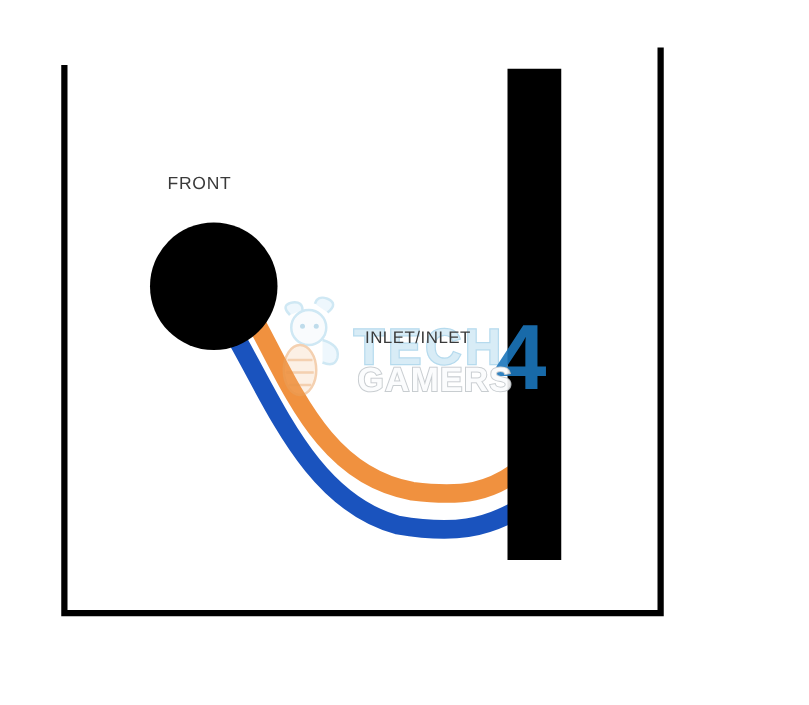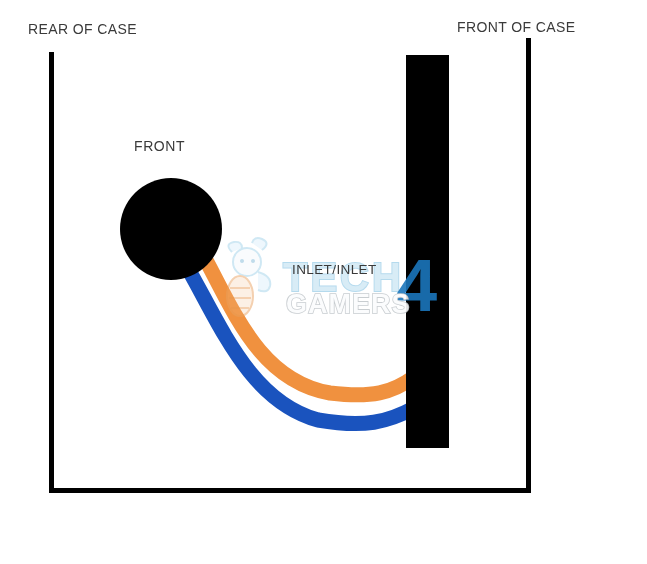--- a/index.html
+++ b/index.html
@@ -71,17 +71,15 @@
         <path class="mascot-blue-ln" d="M 258 272 q 14 4 12 14 q -2 8 -12 4" fill="none"></path>
         <ellipse class="mascot-orange-ln" cx="240" cy="296" rx="13" ry="20" fill-opacity="0.45"></ellipse>
         <path class="mascot-orange-ln" d="M 230 288 h 20 M 229 298 h 22 M 231 308 h 18" fill="none"></path>
       </g>
       <text class="wm-text wm-tech" x="283" y="291">TECH</text>
       <text class="wm-text wm-four" x="396" y="311">4</text>
       <text class="wm-text wm-gamers" x="286" y="313">GAMERS</text>
     </g>
   </svg>
 
-  <div class="lbl lbl-rear">REAR OF CASE</div>
-  <div class="lbl lbl-front">FRONT OF CASE</div>
   <div class="lbl lbl-pump">FRONT</div>
   <div class="lbl lbl-inlet">INLET/INLET</div>
 </div>
 
 </body></html>

